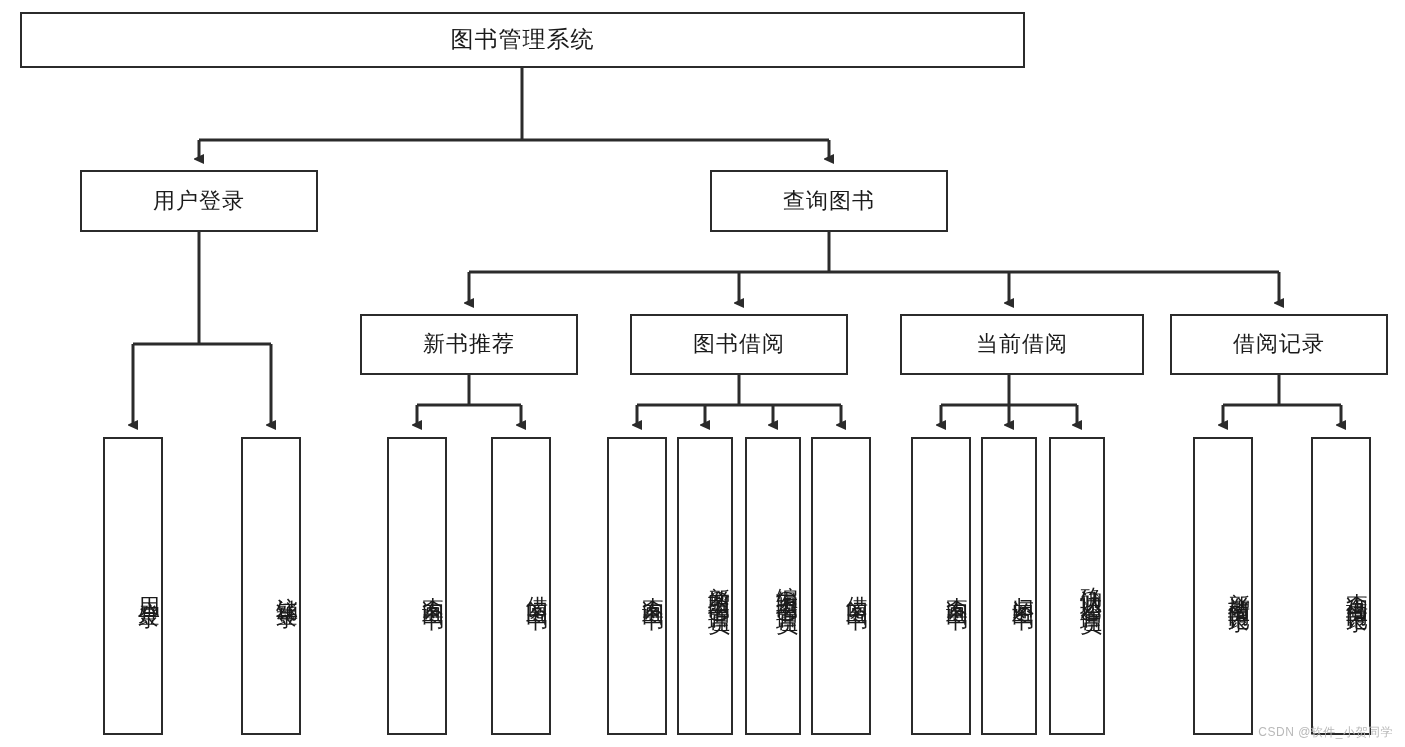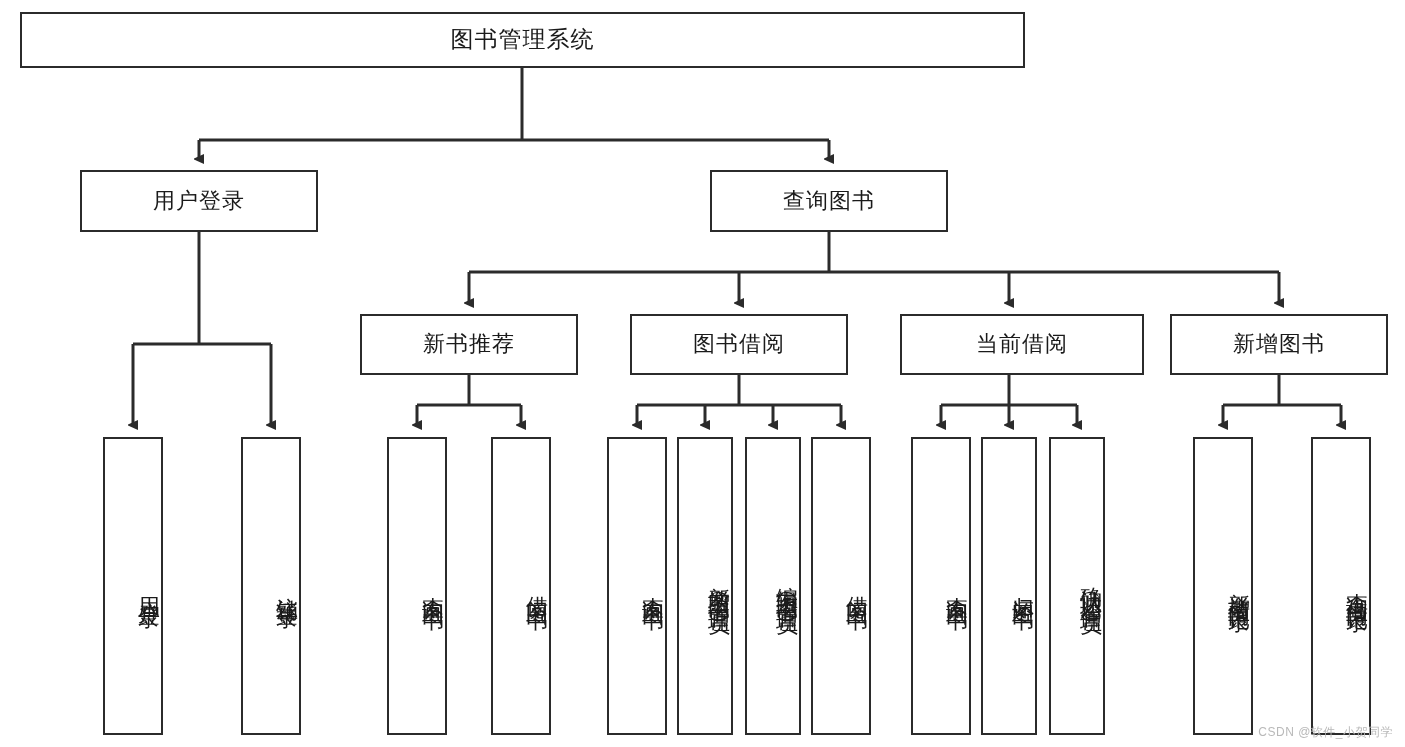--- a/index.html
+++ b/index.html
@@ -141,21 +141,21 @@
   <div class="node node-h" style="left:360px; top:314px; width:218px; height:61px;">
     <span>新书推荐</span>
   </div>
   <div class="node node-h" style="left:630px; top:314px; width:218px; height:61px;">
     <span>图书借阅</span>
   </div>
   <div class="node node-h" style="left:900px; top:314px; width:244px; height:61px;">
     <span>当前借阅</span>
   </div>
   <div class="node node-h" style="left:1170px; top:314px; width:218px; height:61px;">
-    <span>新增图书</span>
+    <span>借阅记录</span>
   </div>
 
   <div class="node node-v" style="left:103px; top:437px; width:60px; height:298px;">
     <span class="vtext">用户登录</span>
   </div>
   <div class="node node-v" style="left:241px; top:437px; width:60px; height:298px;">
     <span class="vtext">注销登录</span>
   </div>
 
   <div class="node node-v" style="left:387px; top:437px; width:60px; height:298px;">

